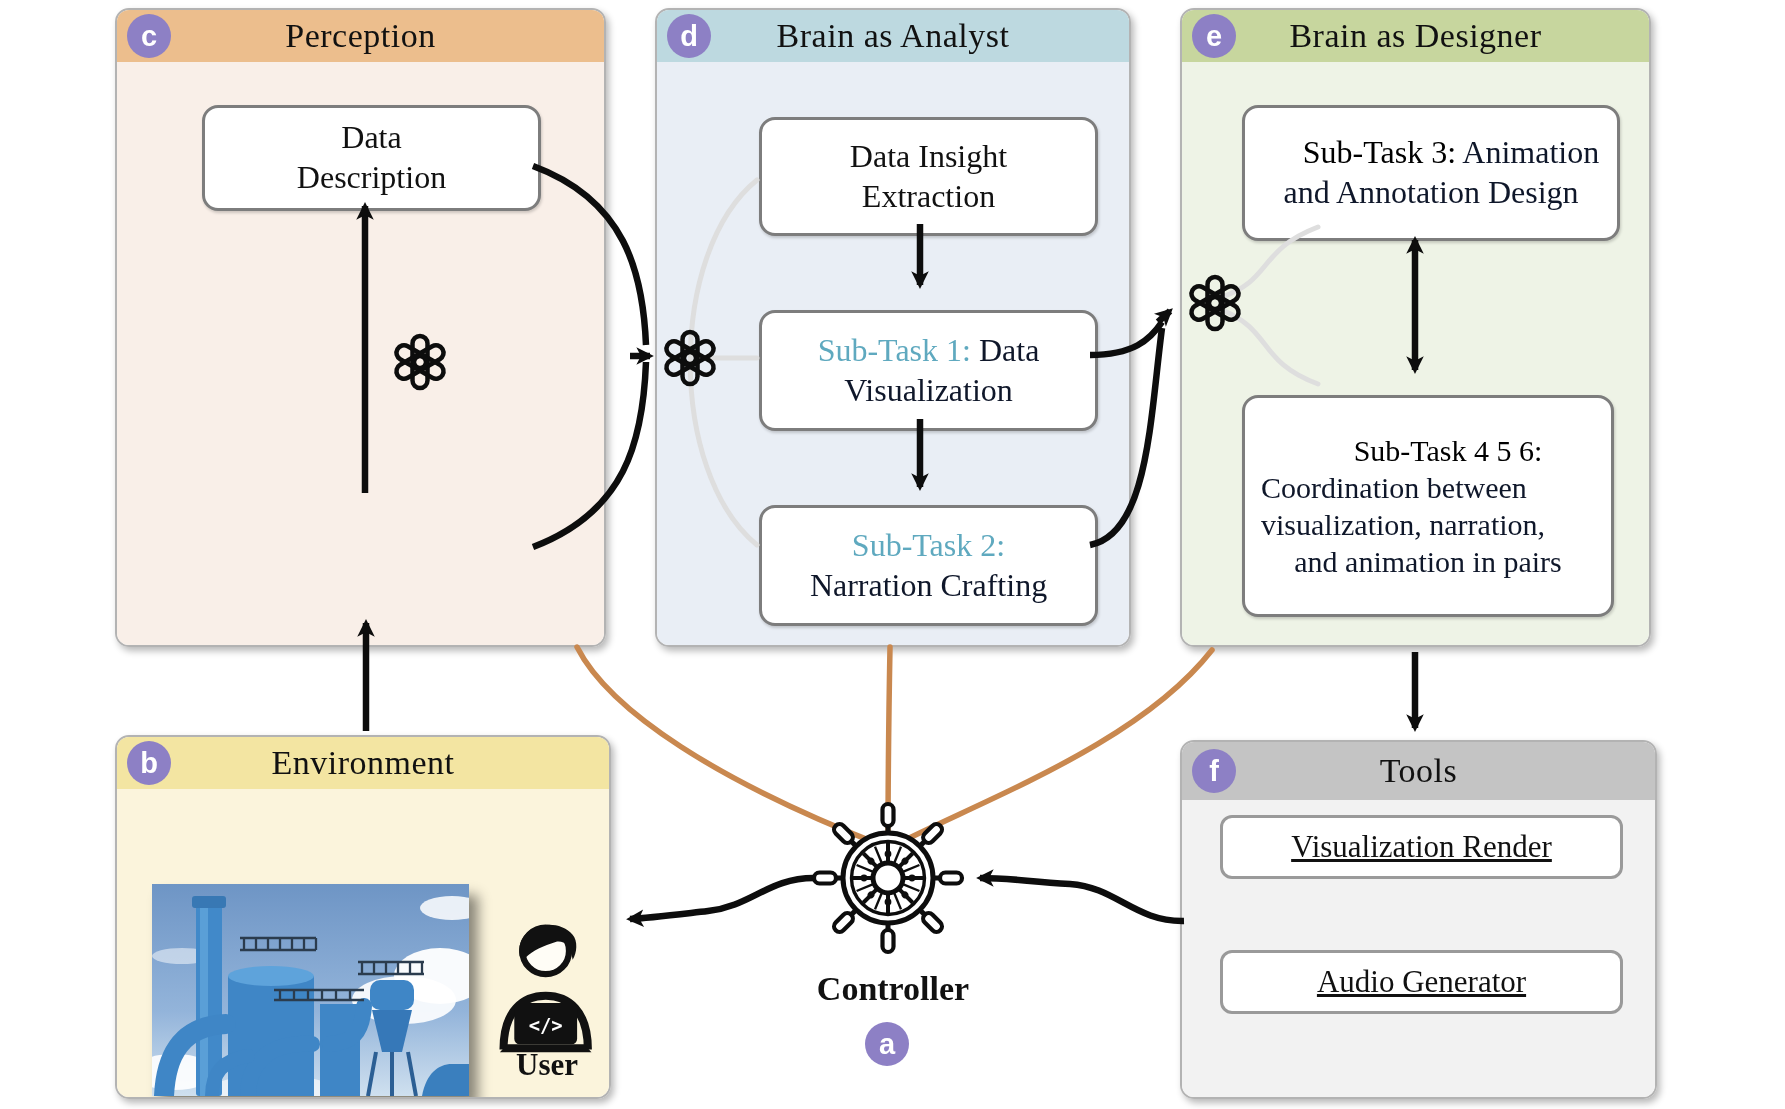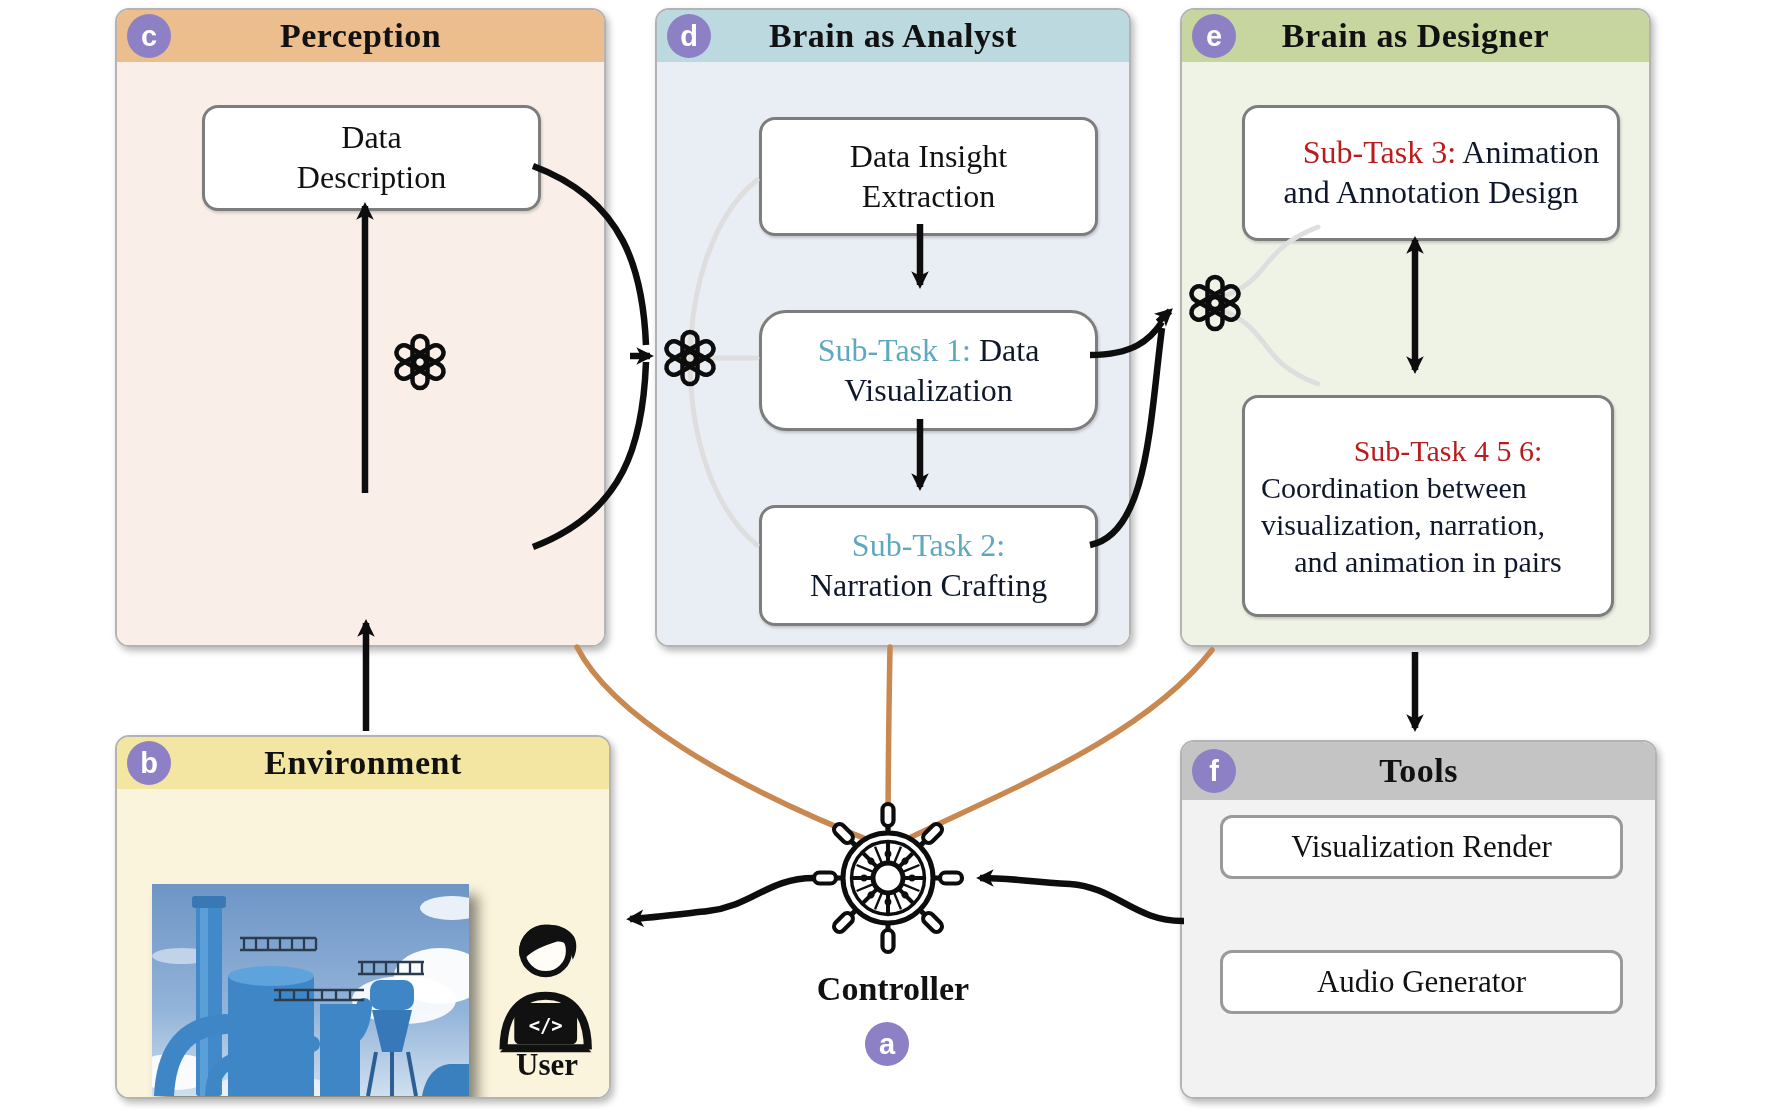--- a/index.html
+++ b/index.html
@@ -2,21 +2,21 @@
 <html><head>
 <meta charset="utf-8">
 <style>
   html,body{margin:0;padding:0;background:#ffffff;}
   .stage{position:relative;width:1785px;height:1109px;background:#ffffff;overflow:hidden;
          font-family:"Liberation Serif","DejaVu Serif",serif;color:#111;}
   
   .panel{position:absolute;border:2.5px solid #b3b3b3;border-radius:14px;
          box-shadow:3px 4px 7px rgba(0,0,0,.28);overflow:hidden;}
   .panel-header{position:relative;height:52px;display:flex;align-items:center;justify-content:center;}
-  .panel-title{font-weight:bold;font-size:34px;letter-spacing:.5px;}
+  .panel-title{font-weight:normal;font-size:34px;letter-spacing:.5px;}
   .badge{position:absolute;left:10px;top:4px;width:44px;height:44px;border-radius:50%;
          background:#8d80c5;color:#fff;display:flex;align-items:center;justify-content:center;
          font-family:"Liberation Sans","DejaVu Sans",sans-serif;font-weight:bold;font-size:29px;}
   .panel-body{position:absolute;left:0;right:0;top:52px;bottom:0;}
   
   .p-perception{left:115px;top:8px;width:487px;height:635px;}
   .p-perception .panel-header{background:#ecbe8d;}
   .p-perception .panel-body{background:#f9efe8;}
   .p-analyst{left:655px;top:8px;width:472px;height:635px;}
   .p-analyst .panel-header{background:#bdd9e0;}
@@ -28,25 +28,25 @@
   .p-environment .panel-header{background:#f3e5a2;}
   .p-environment .panel-body{background:#fbf4dc;}
   .p-tools{left:1180px;top:740px;width:473px;height:355px;}
   .p-tools .panel-header{background:#c4c4c4;}
   .p-tools .panel-body{background:#f2f2f2;}
   
   .node{position:absolute;background:#fff;border:3.5px solid #7d7d7d;border-radius:16px;
         display:flex;flex-direction:column;align-items:center;justify-content:center;
         font-size:32px;line-height:1.24;text-align:center;box-shadow:1px 2px 3px rgba(0,0,0,.18);}
   .teal{color:#5fa9bf;}
-  .olive{color:#b91c1c;margin-left:40px;}
+  .olive{color:#000000;margin-left:40px;}
   .node .black{color:#0f172a;}
   .tool-item{position:absolute;left:38px;width:397px;height:58px;background:#fff;
              border:3px solid #9a9a9a;border-radius:12px;display:flex;align-items:center;
-             justify-content:center;font-size:31px;}
+             justify-content:center;font-size:31px;text-decoration:underline;}
   
   .free-label{position:absolute;font-weight:bold;}
   
   .overlay{position:absolute;left:0;top:0;z-index:5;pointer-events:none;}
   .photo{position:absolute;left:35px;top:95px;width:317px;height:212px;
          box-shadow:9px 11px 12px rgba(0,0,0,.45);}
   .user-icon{position:absolute;left:372px;top:126px;width:108px;height:140px;}
   .oai{fill:none;stroke:#0d0d0d;stroke-width:4.5px;}
 </style>
 </head>
@@ -70,21 +70,21 @@
   <div class="panel p-analyst">
     <div class="panel-header">
       <div class="badge">d</div>
       <div class="panel-title">Brain as Analyst</div>
     </div>
     <div class="panel-body">
       <div class="node" style="left:102px;top:55px;width:333px;height:113px;">
         <div>Data Insight</div>
         <div>Extraction</div>
       </div>
-      <div class="node" style="left:102px;top:248px;width:333px;height:115px;border-radius:27px;">
+      <div class="node" style="left:102px;top:248px;width:333px;height:115px;">
         <div><span class="teal">Sub-Task 1:</span><span class="black"> Data</span></div>
         <div class="black">Visualization</div>
       </div>
       <div class="node" style="left:102px;top:443px;width:333px;height:115px;">
         <div class="teal">Sub-Task 2:</div>
         <div class="black">Narration Crafting</div>
       </div>
     </div>
   </div>
 

